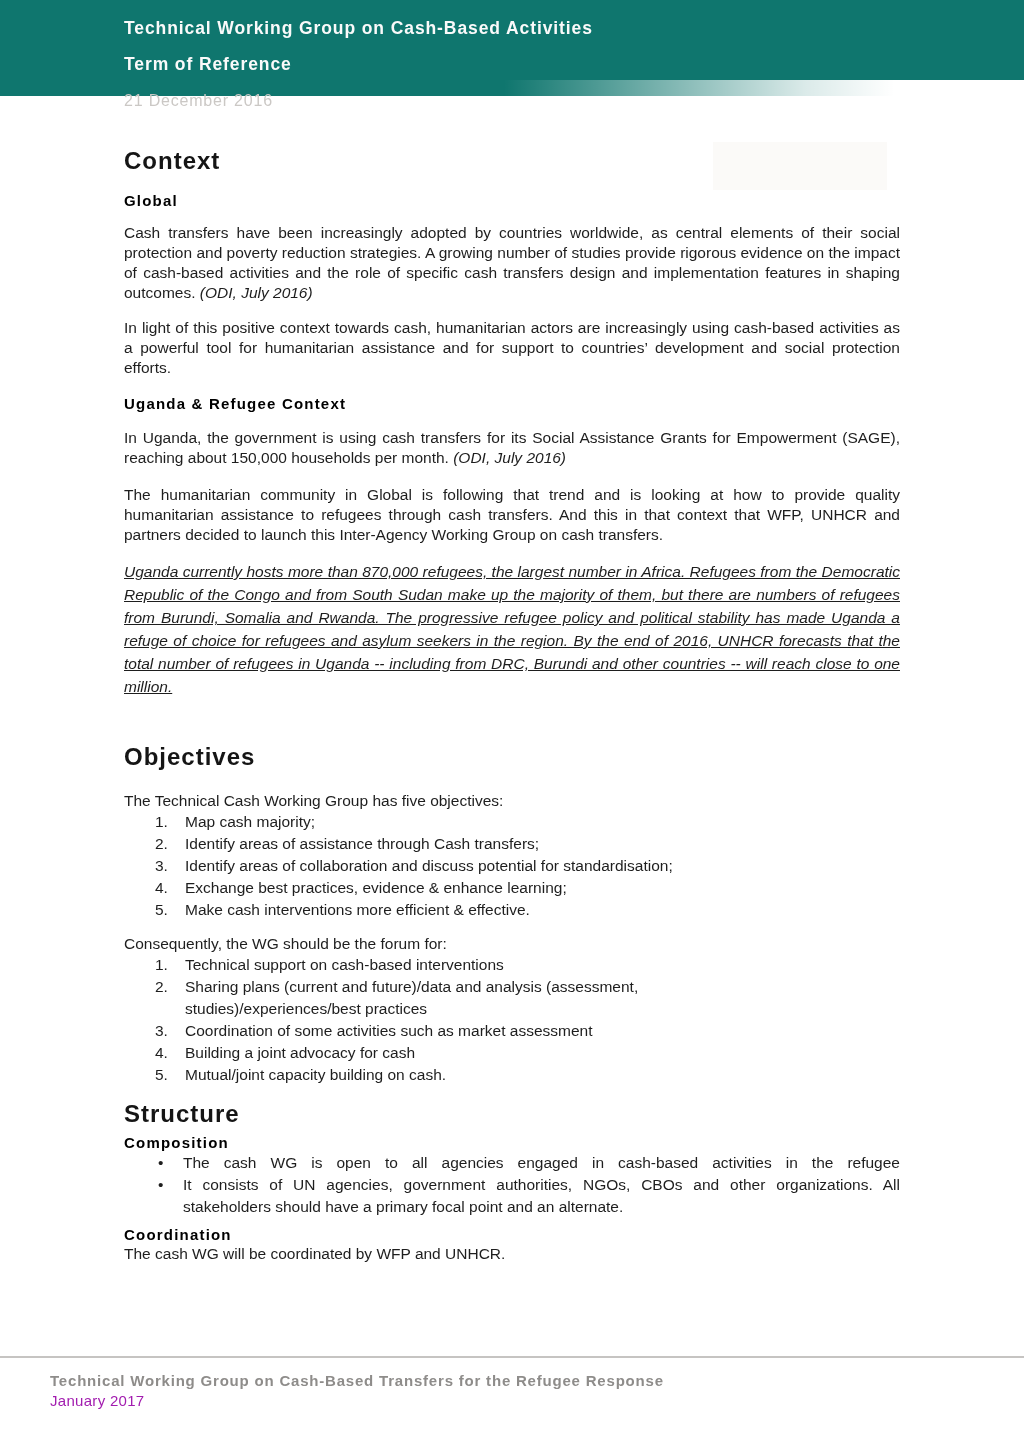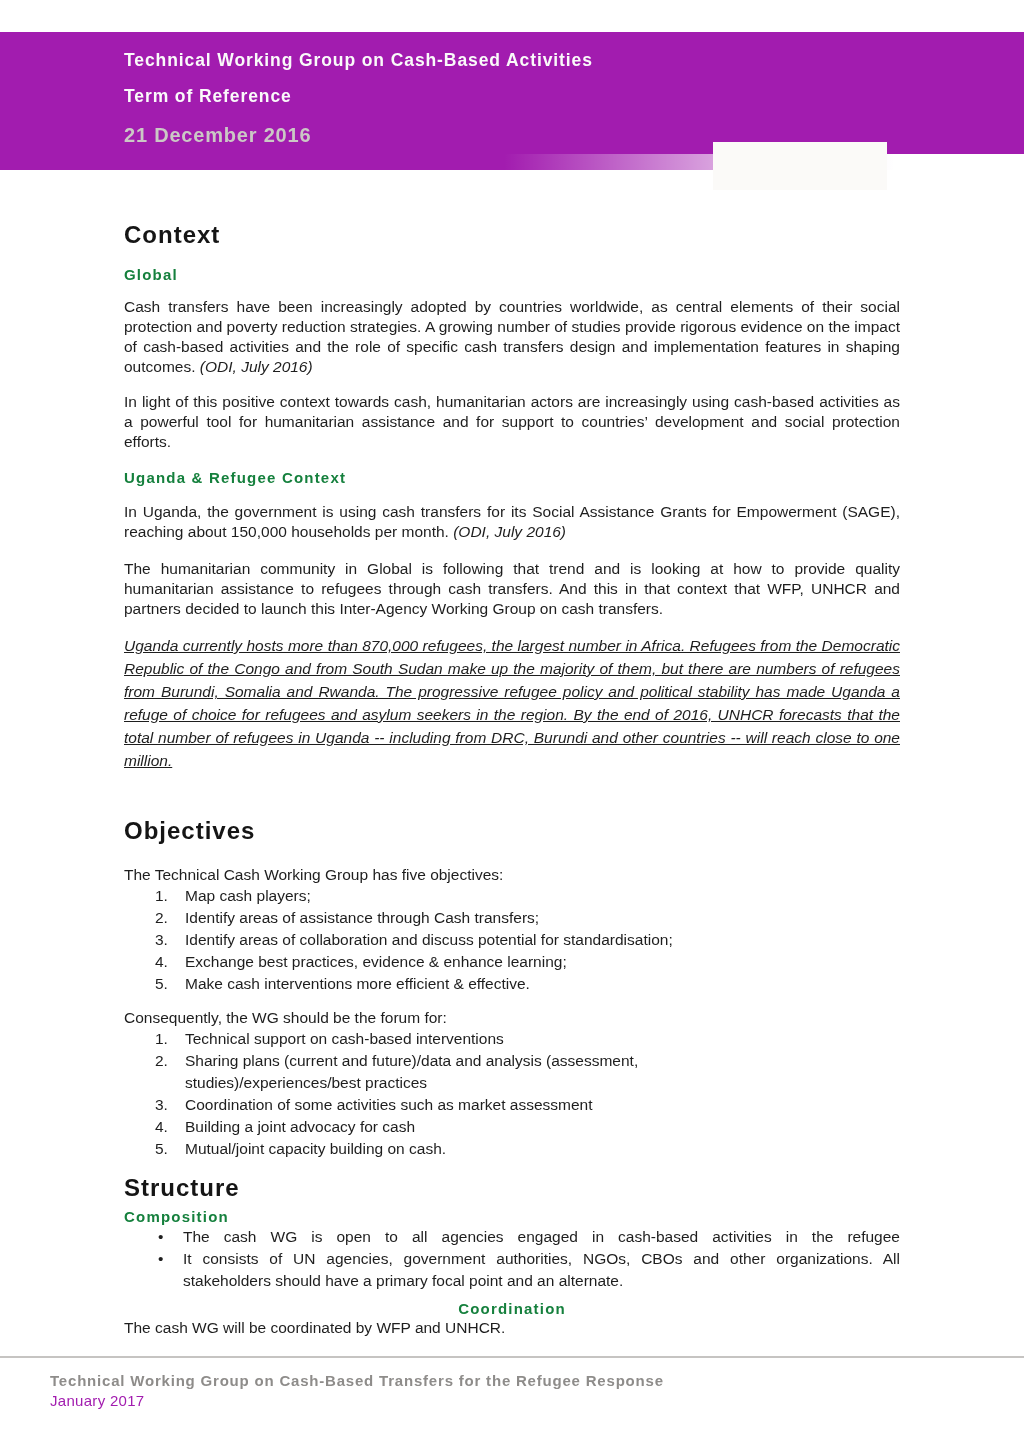--- a/index.html
+++ b/index.html
@@ -3,53 +3,53 @@
 <meta charset="utf-8">
 <style>
   html, body { margin:0; padding:0; background:#ffffff; }
   .page {
     position:relative; width:1024px; height:1449px; background:#ffffff;
     overflow:hidden; font-family:"Liberation Sans", "DejaVu Sans", sans-serif;
     color:#1e1e1e;
   }
   
   .doc-header {
-    position:relative; height:138px; background:#a21caf;
-    padding:18px 0 0 124px; box-sizing:border-box;margin-top:32px;
+    position:relative; height:96px; background:#0f766e;
+    padding:18px 0 0 124px; box-sizing:border-box;
   }
   .h-title { color:#fafafa; font-size:17.5px; font-weight:700; letter-spacing:0.9px; line-height:1.2; }
   .h-title2 { margin-top:15px; }
-  .h-date { margin-top:16px; color:#cbc8c5; font-size:20px; font-weight:700; letter-spacing:0.8px; line-height:1.2; }
+  .h-date { margin-top:16px; color:#cbc8c5; font-size:16px; font-weight:400; letter-spacing:0.8px; line-height:1.2; }
   .h-fade {
     position:absolute; right:0; bottom:0; height:16px; width:520px;
     background:linear-gradient(to right, rgba(255,255,255,0) 0%, rgba(255,255,255,0.85) 58%, #ffffff 75%);
   }
   .smudge { position:absolute; left:713px; top:142px; width:174px; height:48px; background:#fbfaf8; }
 
   
   .content { padding:0 124px; }
   h1 { font-size:24px; font-weight:700; letter-spacing:1px; color:#151515; margin:0; line-height:24px; }
-  h2 { font-size:15px; font-weight:700; letter-spacing:1.2px; color:#15803d; margin:0; line-height:18px; }
+  h2 { font-size:15px; font-weight:700; letter-spacing:1.2px; color:#000000; margin:0; line-height:18px; }
   p  { margin:0; font-size:15.5px; line-height:20px; text-align:justify; }
   p.noj { text-align:left; }
   .italicp { font-style:italic; line-height:23px;text-decoration:underline; }
   em { font-style:italic; }
 
   .mt-ctx  { margin-top:53px; }
   .mt-sub  { margin-top:19px; }
   .mt-p1   { margin-top:13px; }
   .mt-p    { margin-top:15px; }
   .mt-p17  { margin-top:17px; }
   .mt-obj  { margin-top:47px; }
   .mt-intro{ margin-top:22px; }
   .mt-conseq { margin-top:13px; }
   .mt-struct { margin-top:16px; }
   .mt-comp { margin-top:8px; }
   .mt-ul   { margin-top:2px; }
-  .mt-coord{ margin-top:8px;text-align:center; }
+  .mt-coord{ margin-top:8px; }
 
   ol.numlist, ul.bullist { list-style:none; margin:0; padding:0; font-size:15.5px; line-height:22px; }
   .li { display:flex; padding-left:31px; }
   .li .num { width:30px; flex-shrink:0; }
   .li .txt { flex:1; text-align:left; }
   ul.bullist .li { padding-left:34px; }
   .bul { width:25px; flex-shrink:0; }
   .jtxt { flex:1; text-align:justify; }
   .force-just { display:block; text-align:justify; text-align-last:justify; }
   .blockline { display:block; }
@@ -82,21 +82,21 @@
     <h2 class="mt-p17">Uganda &amp; Refugee Context</h2>
     <p class="mt-p"><span>In Uganda, the government is using cash transfers for its Social Assistance Grants for Empowerment (SAGE), reaching about 150,000 households per month. </span><em>(ODI, July 2016)</em></p>
     <p class="mt-p17">The humanitarian community in Global is following that trend and is looking at how to provide quality humanitarian assistance to refugees through cash transfers. And this in that context that WFP, UNHCR and partners decided to launch this Inter-Agency Working Group on cash transfers.</p>
     <p class="mt-p italicp">Uganda currently hosts more than 870,000 refugees, the largest number in Africa. Refugees from the Democratic Republic of the Congo and from South Sudan make up the majority of them, but there are numbers of refugees from Burundi, Somalia and Rwanda.  The progressive refugee policy and political stability has made Uganda a refuge of choice for refugees and asylum seekers in the region. By the end of 2016, UNHCR forecasts that the total number of refugees in Uganda -- including from DRC, Burundi and other countries -- will reach close to one million.</p>
 
     <h1 class="mt-obj">Objectives</h1>
     <p class="mt-intro noj">The Technical Cash Working Group has five objectives:</p>
     <ol class="numlist">
       <li class="li">
           <span class="num">1.</span>
-          <span class="txt">Map cash players;</span>
+          <span class="txt">Map cash majority;</span>
         </li>
       <li class="li">
           <span class="num">2.</span>
           <span class="txt">Identify areas of assistance through Cash transfers;</span>
         </li>
       <li class="li">
           <span class="num">3.</span>
           <span class="txt">Identify areas of collaboration and discuss potential for standardisation;</span>
         </li>
       <li class="li">

